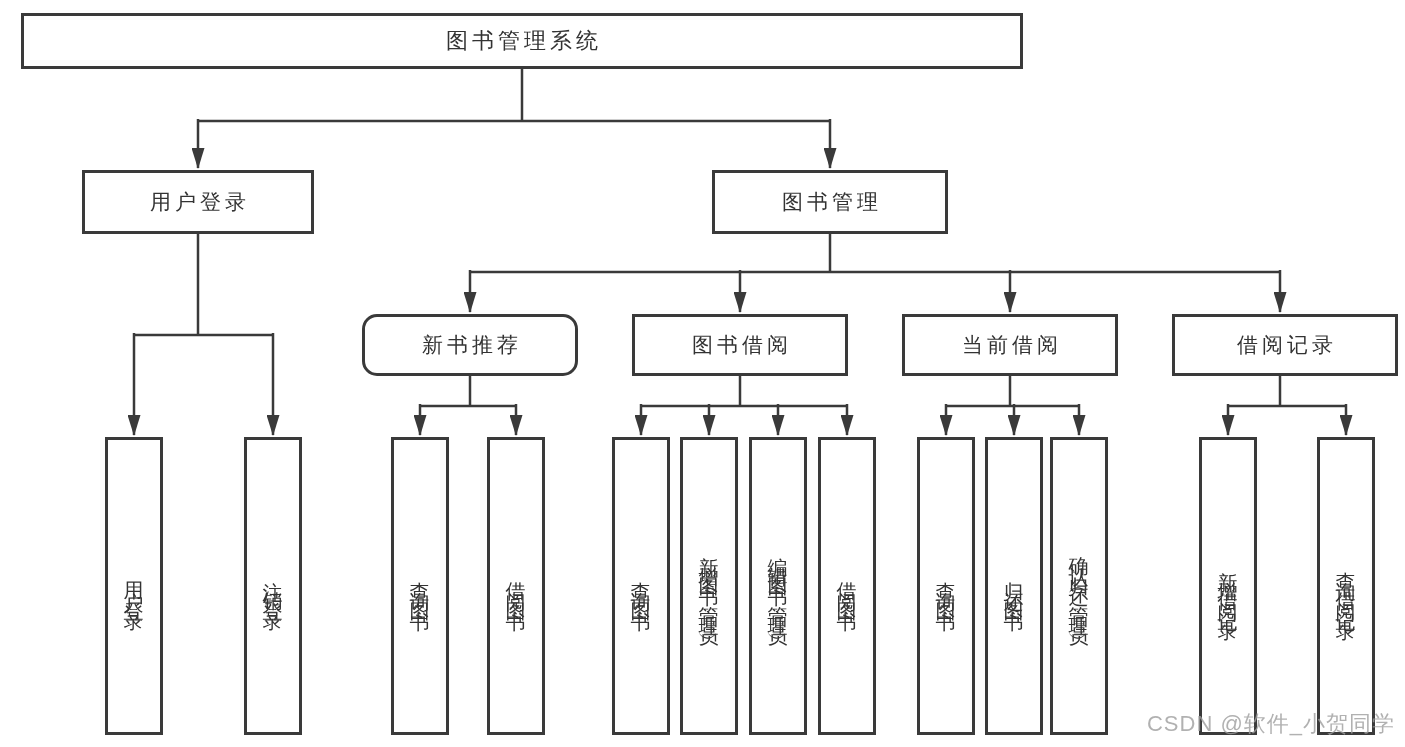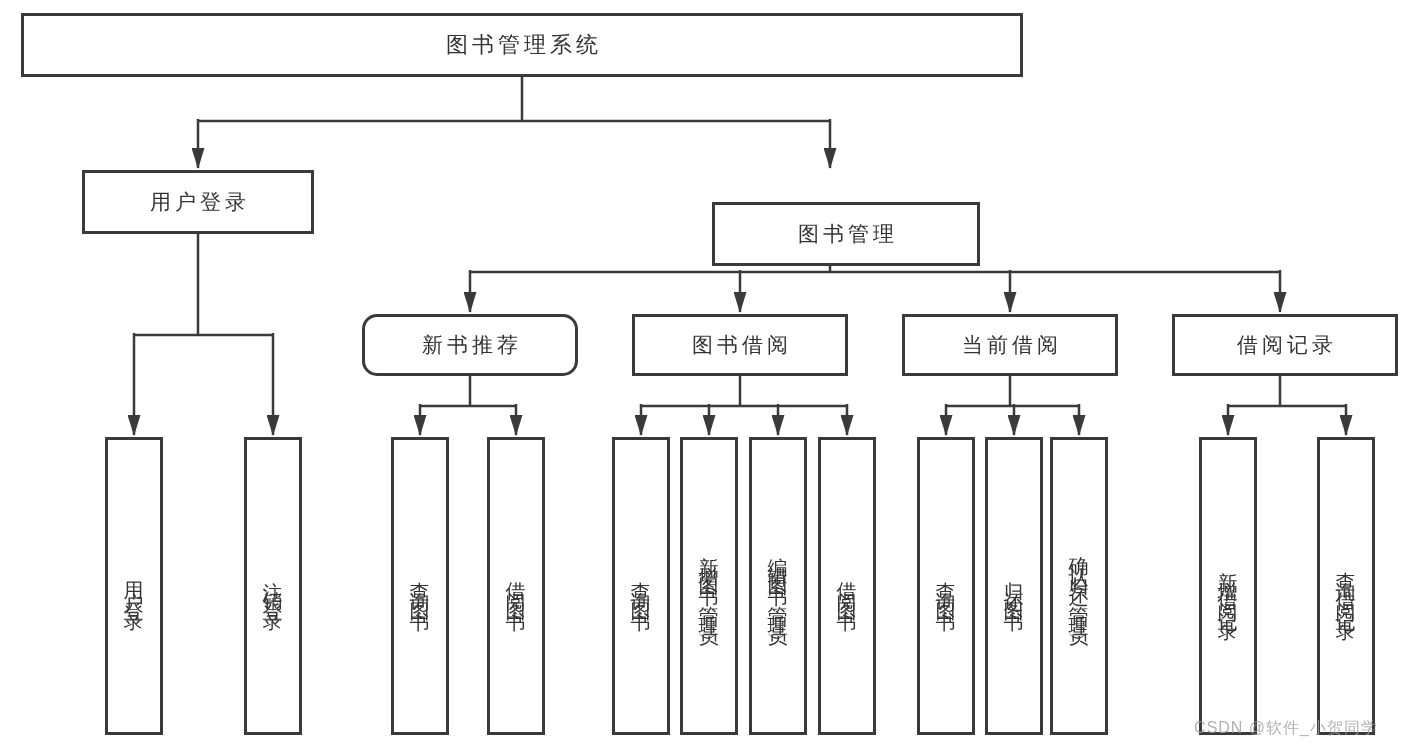--- a/index.html
+++ b/index.html
@@ -53,23 +53,23 @@
   }
   .v-box {
     writing-mode: vertical-rl;
     text-orientation: mixed;
     font-size: 20px;
     letter-spacing: 10px;
     line-height: 1;
   }
   .watermark {
     position: absolute;
-    right: 27px;
+    right: 10px;
     bottom: 8px;
-    font-size: 16px;
+    font-size: 22px;
     letter-spacing: 1px;
     color: var(--watermark, #9e9e9e);
     opacity: 0.8;
     z-index: 3;
     white-space: nowrap;
   }
 </style>
 </head>
 <body>
 
@@ -115,24 +115,24 @@
     <path class="connector" d="M709 404 V435" marker-end="url(#arrow)"></path>
     <path class="connector" d="M778 404 V435" marker-end="url(#arrow)"></path>
     <path class="connector" d="M847 404 V435" marker-end="url(#arrow)"></path>
     <path class="connector" d="M946 404 V435" marker-end="url(#arrow)"></path>
     <path class="connector" d="M1014 404 V435" marker-end="url(#arrow)"></path>
     <path class="connector" d="M1079 404 V435" marker-end="url(#arrow)"></path>
     <path class="connector" d="M1228 404 V435" marker-end="url(#arrow)"></path>
     <path class="connector" d="M1346 404 V435" marker-end="url(#arrow)"></path>
   </svg>
 
-  <div class="box h-box root-box" style="left:21px; top:13px; width:1002px; height:64px;">图书管理系统</div>
+  <div class="box h-box root-box" style="left:21px; top:13px; width:1002px; height:56px;">图书管理系统</div>
 
   <div class="box h-box" style="left:82px; top:170px; width:232px; height:64px;">用户登录</div>
-  <div class="box h-box" style="left:712px; top:170px; width:268px; height:64px;margin-top:32px;">图书管理</div>
+  <div class="box h-box" style="left:712px; top:170px; width:236px; height:64px;">图书管理</div>
 
   <div class="box h-box" style="left:362px; top:314px; width:216px; height:62px;border-radius:15px;">新书推荐</div>
   <div class="box h-box" style="left:632px; top:314px; width:216px; height:62px;">图书借阅</div>
   <div class="box h-box" style="left:902px; top:314px; width:216px; height:62px;">当前借阅</div>
   <div class="box h-box" style="left:1172px; top:314px; width:226px; height:62px;">借阅记录</div>
 
   <div class="box v-box" style="left:105px; top:437px; width:58px; height:298px;">用户登录</div>
   <div class="box v-box" style="left:244px; top:437px; width:58px; height:298px;">注销登录</div>
 
   <div class="box v-box" style="left:391px; top:437px; width:58px; height:298px;">查询图书</div>

